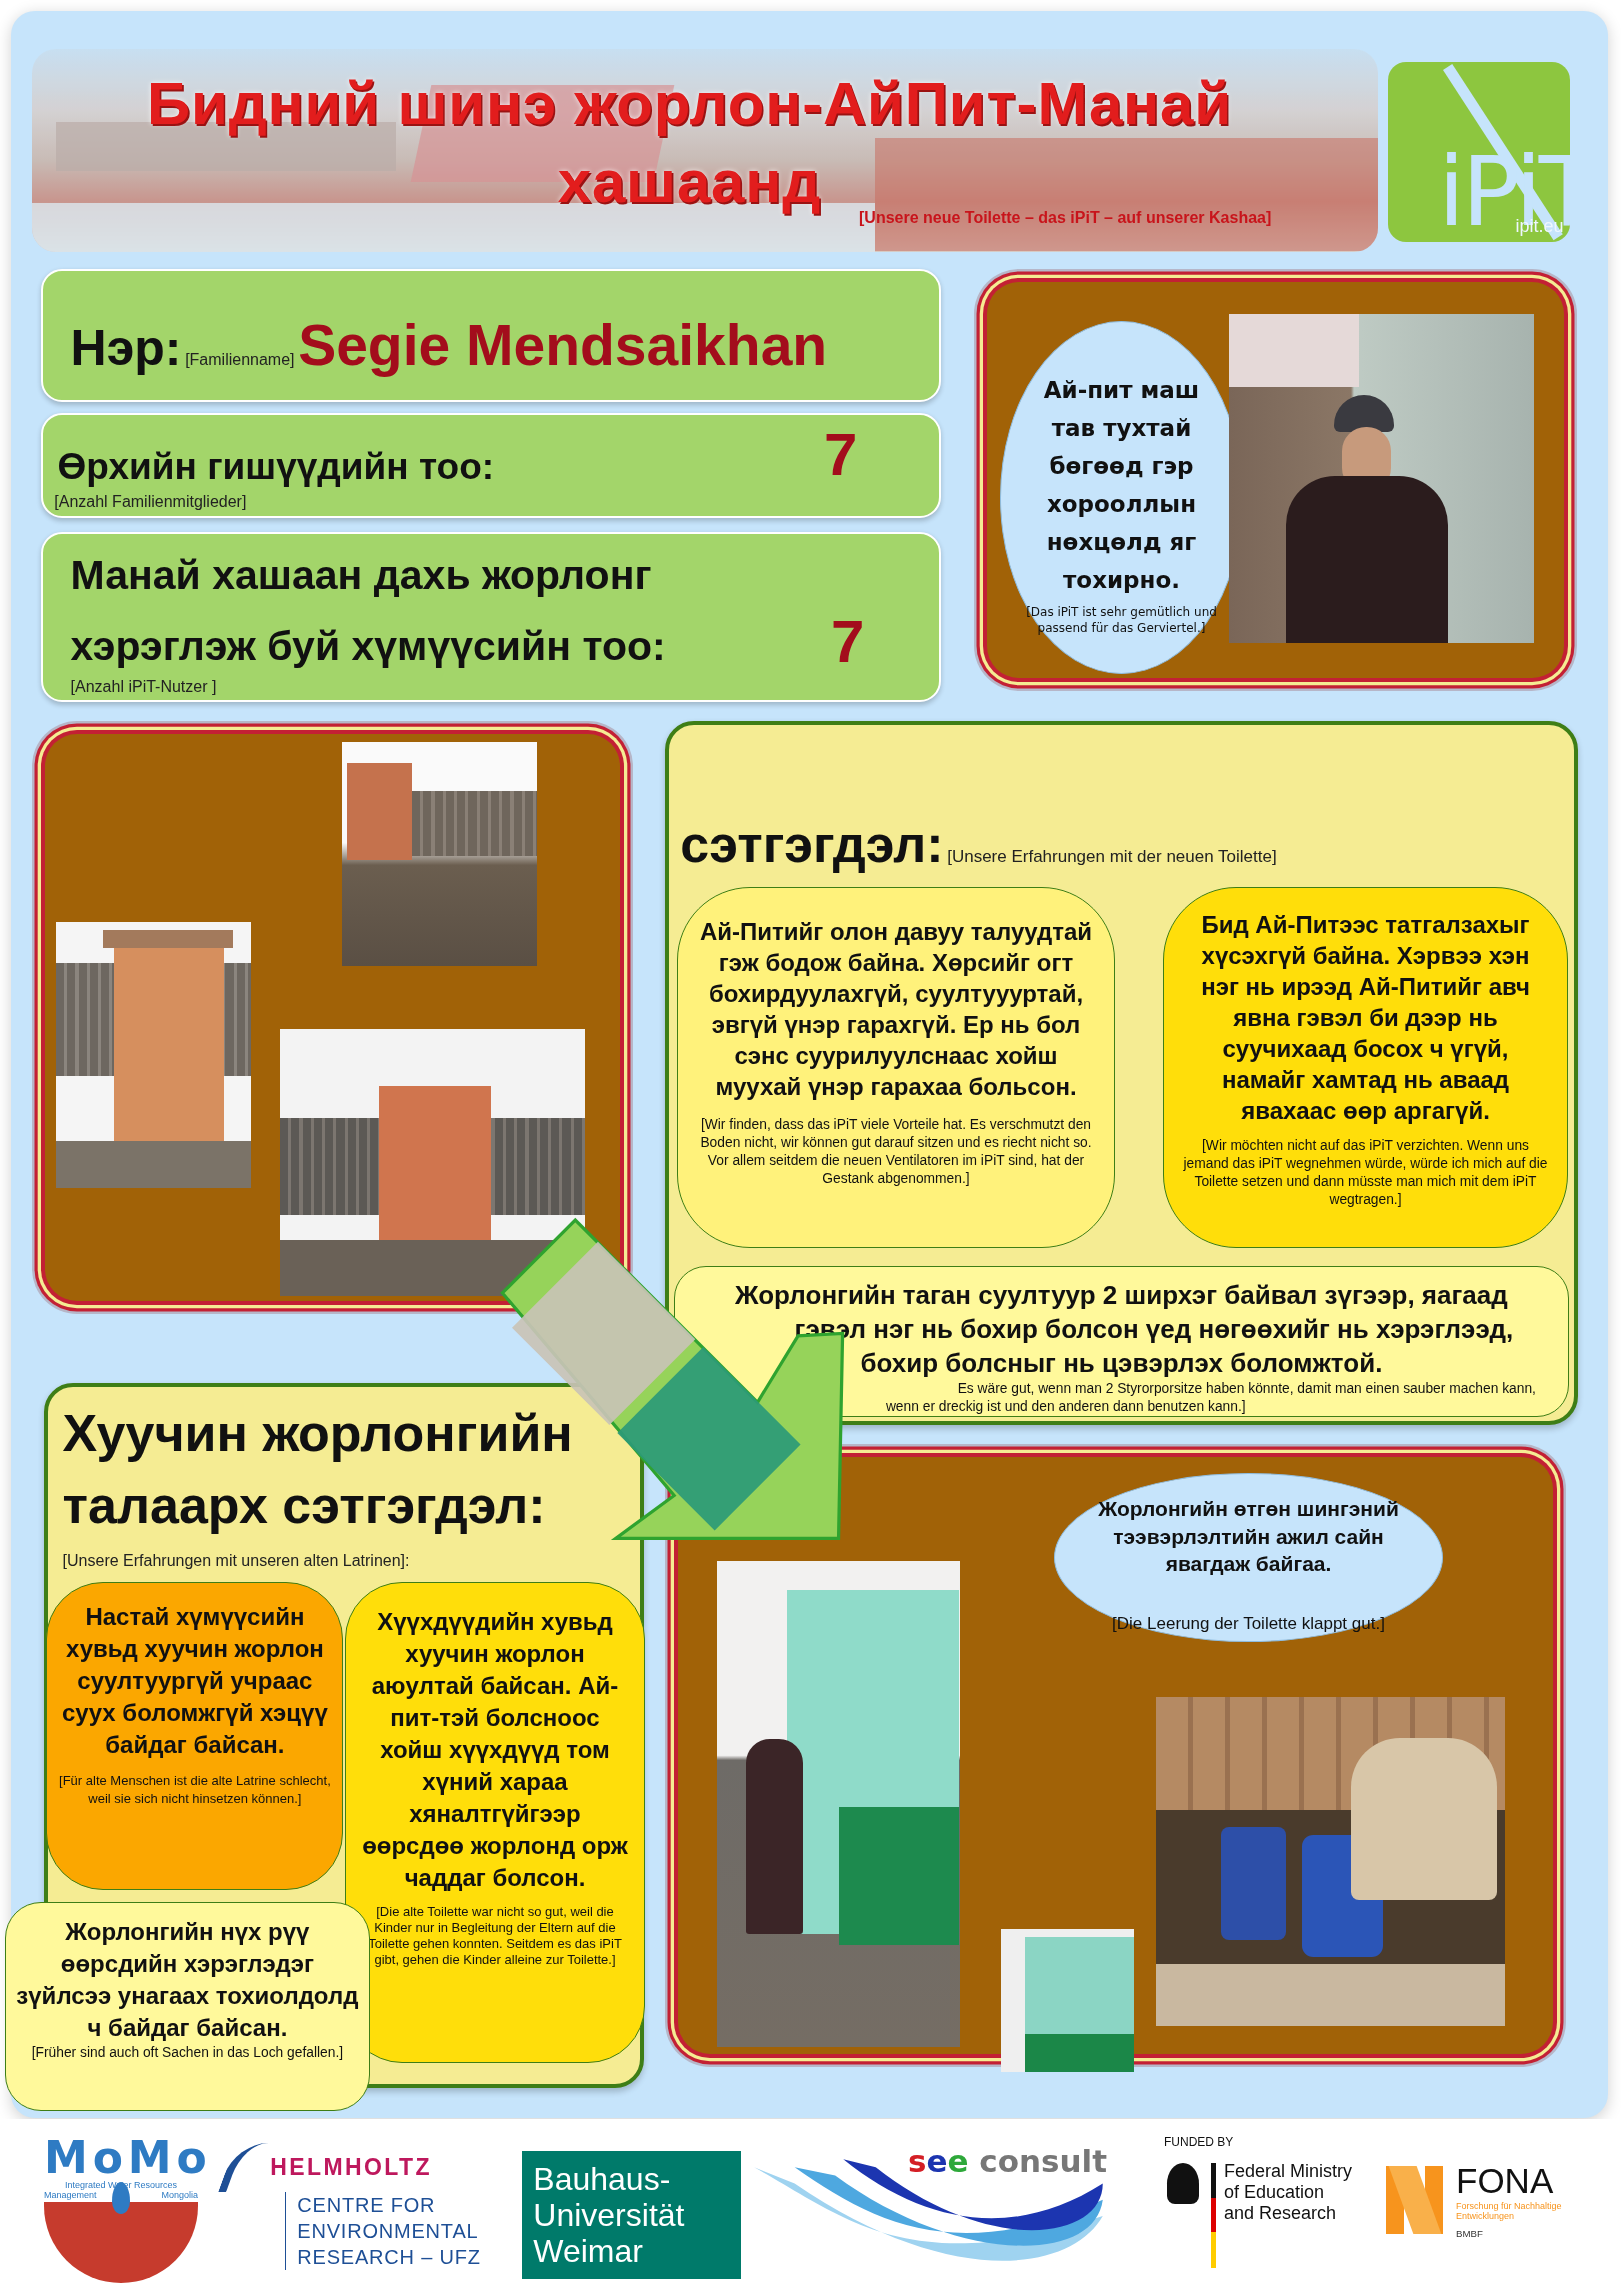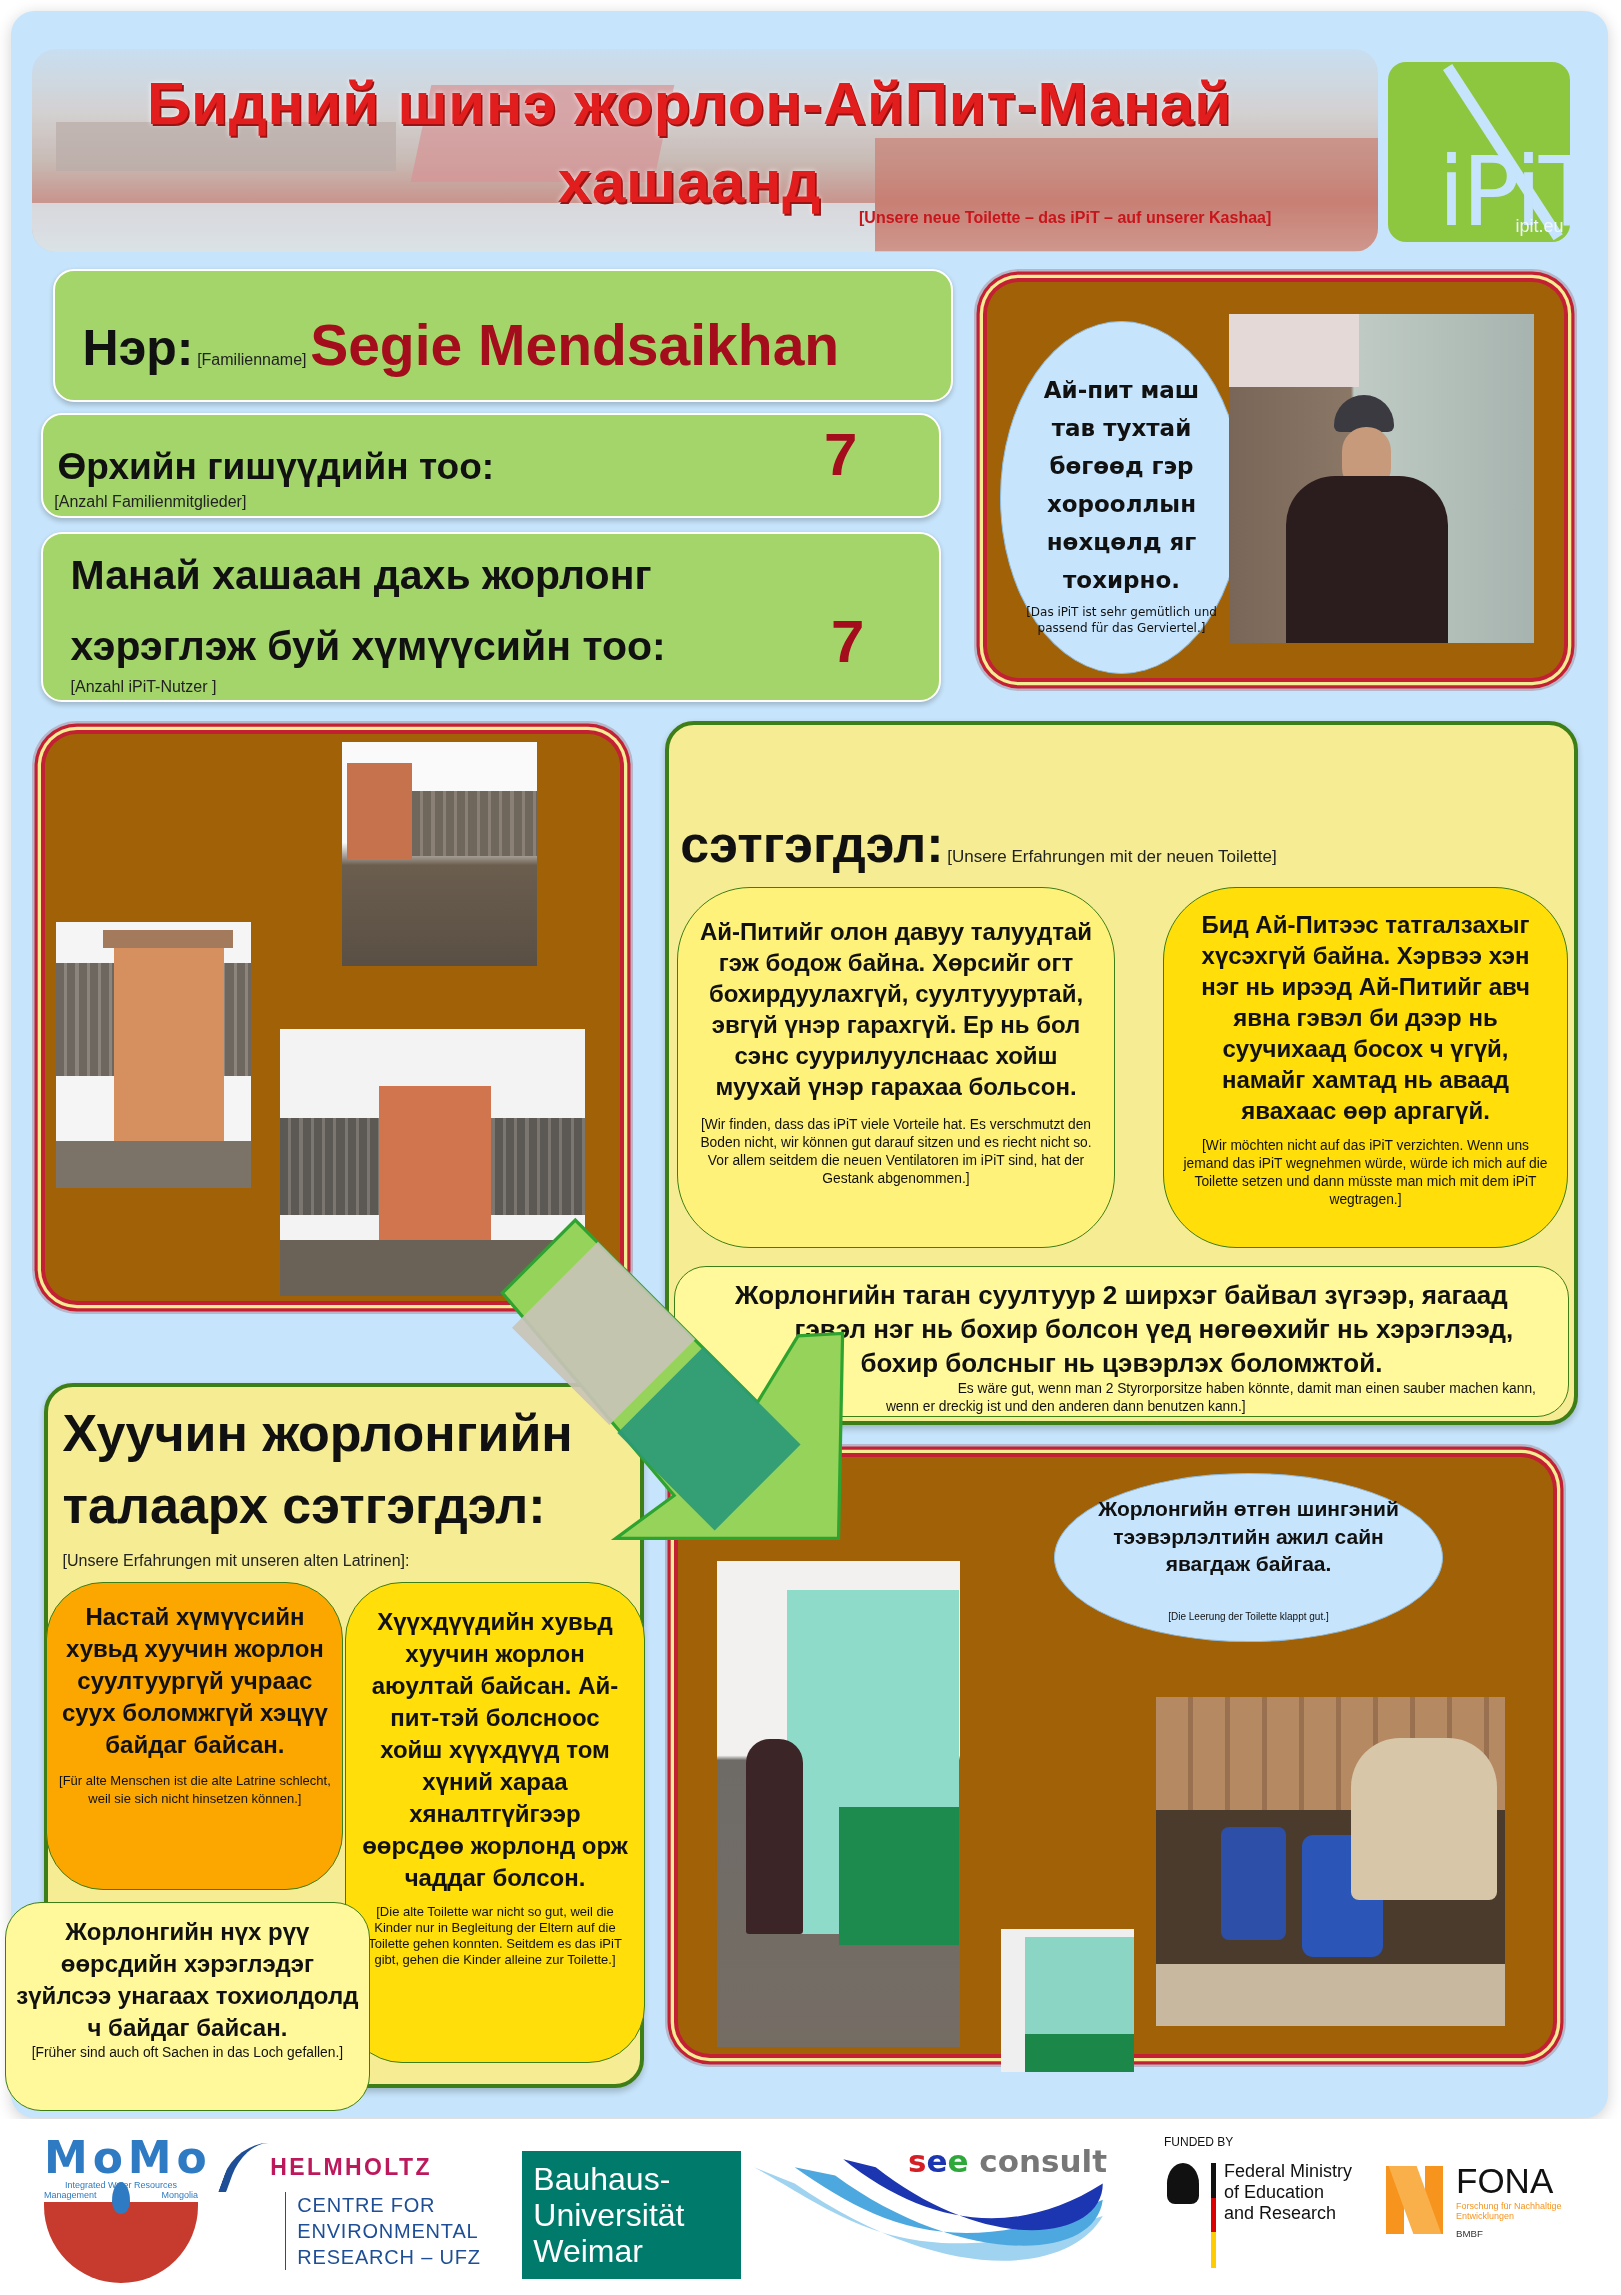--- a/index.html
+++ b/index.html
@@ -50,21 +50,21 @@
   <div>Бидний шинэ жорлон-АйПит-Манай</div>
   <div>хашаанд</div>
 </div>
 <div class="title-de">[Unsere neue Toilette – das iPiT – auf unserer Kashaa]</div>
 <div class="logo-ipit">
   <div class="slash"></div>
   <div class="letters">iPiT</div>
   <div class="url">ipit.eu</div>
 </div>
 
-<div class="gbox" style="left:53px;top:269px;width:900px;height:133px">
+<div class="gbox" style="left:41px;top:269px;width:900px;height:133px">
   <div class="abs" style="left:27.6px;top:41px;white-space:nowrap">
     <span class="lbl" style="font-size:50px">Нэр:</span>
     <span class="small-de">[Familienname]</span>
     <span class="red-val" style="font-size:57px">Segie Mendsaikhan</span>
   </div>
 </div>
 <div class="gbox" style="left:41px;top:413px;width:900px;height:105px">
   <div class="abs lbl" style="left:14.6px;top:31px;font-size:37px">Өрхийн гишүүдийн тоо:</div>
   <div class="abs small-de" style="left:11.3px;top:78px">[Anzahl Familienmitglieder]</div>
   <div class="abs red-val" style="left:781px;top:4.9px;font-size:60px">7</div>
@@ -143,21 +143,21 @@
   </div>
 </div>
 <div class="bubble" style="left:4.9px;top:1902px;width:365px;height:209px;background:#fff99b;border:1.6px solid #3e7e16;border-radius:36px;padding:13px 9.7px 0;font-size:24px;line-height:32px">
   <div>Жорлонгийн нүх рүү өөрсдийн хэрэглэдэг зүйлсээ унагаах тохиолдолд ч байдаг байсан.</div>
   <div class="de" style="font-size:13.8px;line-height:18px">[Früher sind auch oft Sachen in das Loch gefallen.]</div>
 </div>
 
 <div class="frame" style="left:678px;top:1457px;width:875px;height:597px">
   <div class="bubble" style="left:376px;top:16px;width:389px;height:169px;background:#c6e4fb;border:1.6px solid #8fbde0;border-radius:50%;padding:21px 16px 0;font-size:21px;line-height:27.6px">
     <div>Жорлонгийн өтгөн шингэний тээвэрлэлтийн ажил сайн явагдаж байгаа.</div>
-    <div class="de" style="font-size:10px;margin-top:25px">[Die Leerung der Toilette klappt gut.]</div>
+    <div class="de" style="font-size:17px;margin-top:32px">[Die Leerung der Toilette klappt gut.]</div>
   </div>
   <div class="photo" style="left:39px;top:104px;width:243px;height:243px;background:#f1f0ef">
     <div class="abs" style="left:65px;top:24px;width:138px;height:267px;background:#8fd9c6"></div>
     <div class="abs" style="left:122px;top:154px;width:97px;height:122px;background:#1e8a4c"></div>
     <div class="abs" style="left:0;top:97px;width:65px;height:138px;background:#7c6e62"></div>
     <div class="abs" style="left:24px;top:88px;width:49px;height:151px;background:#3a2a2c;border-radius:21px 21px 3.2px 3.2px"></div>
   </div>
   <div class="photo" style="left:39px;top:104px;width:243px;height:486px;background:linear-gradient(180deg,#f2f1f0 0%,#f2f1f0 40%,#6e6b67 41%,#756d64 100%)">
     <div class="abs" style="left:70px;top:29px;width:172px;height:344px;background:#8fdbc9"></div>
     <div class="abs" style="left:122px;top:246px;width:120px;height:138px;background:#1d8a4e"></div>

